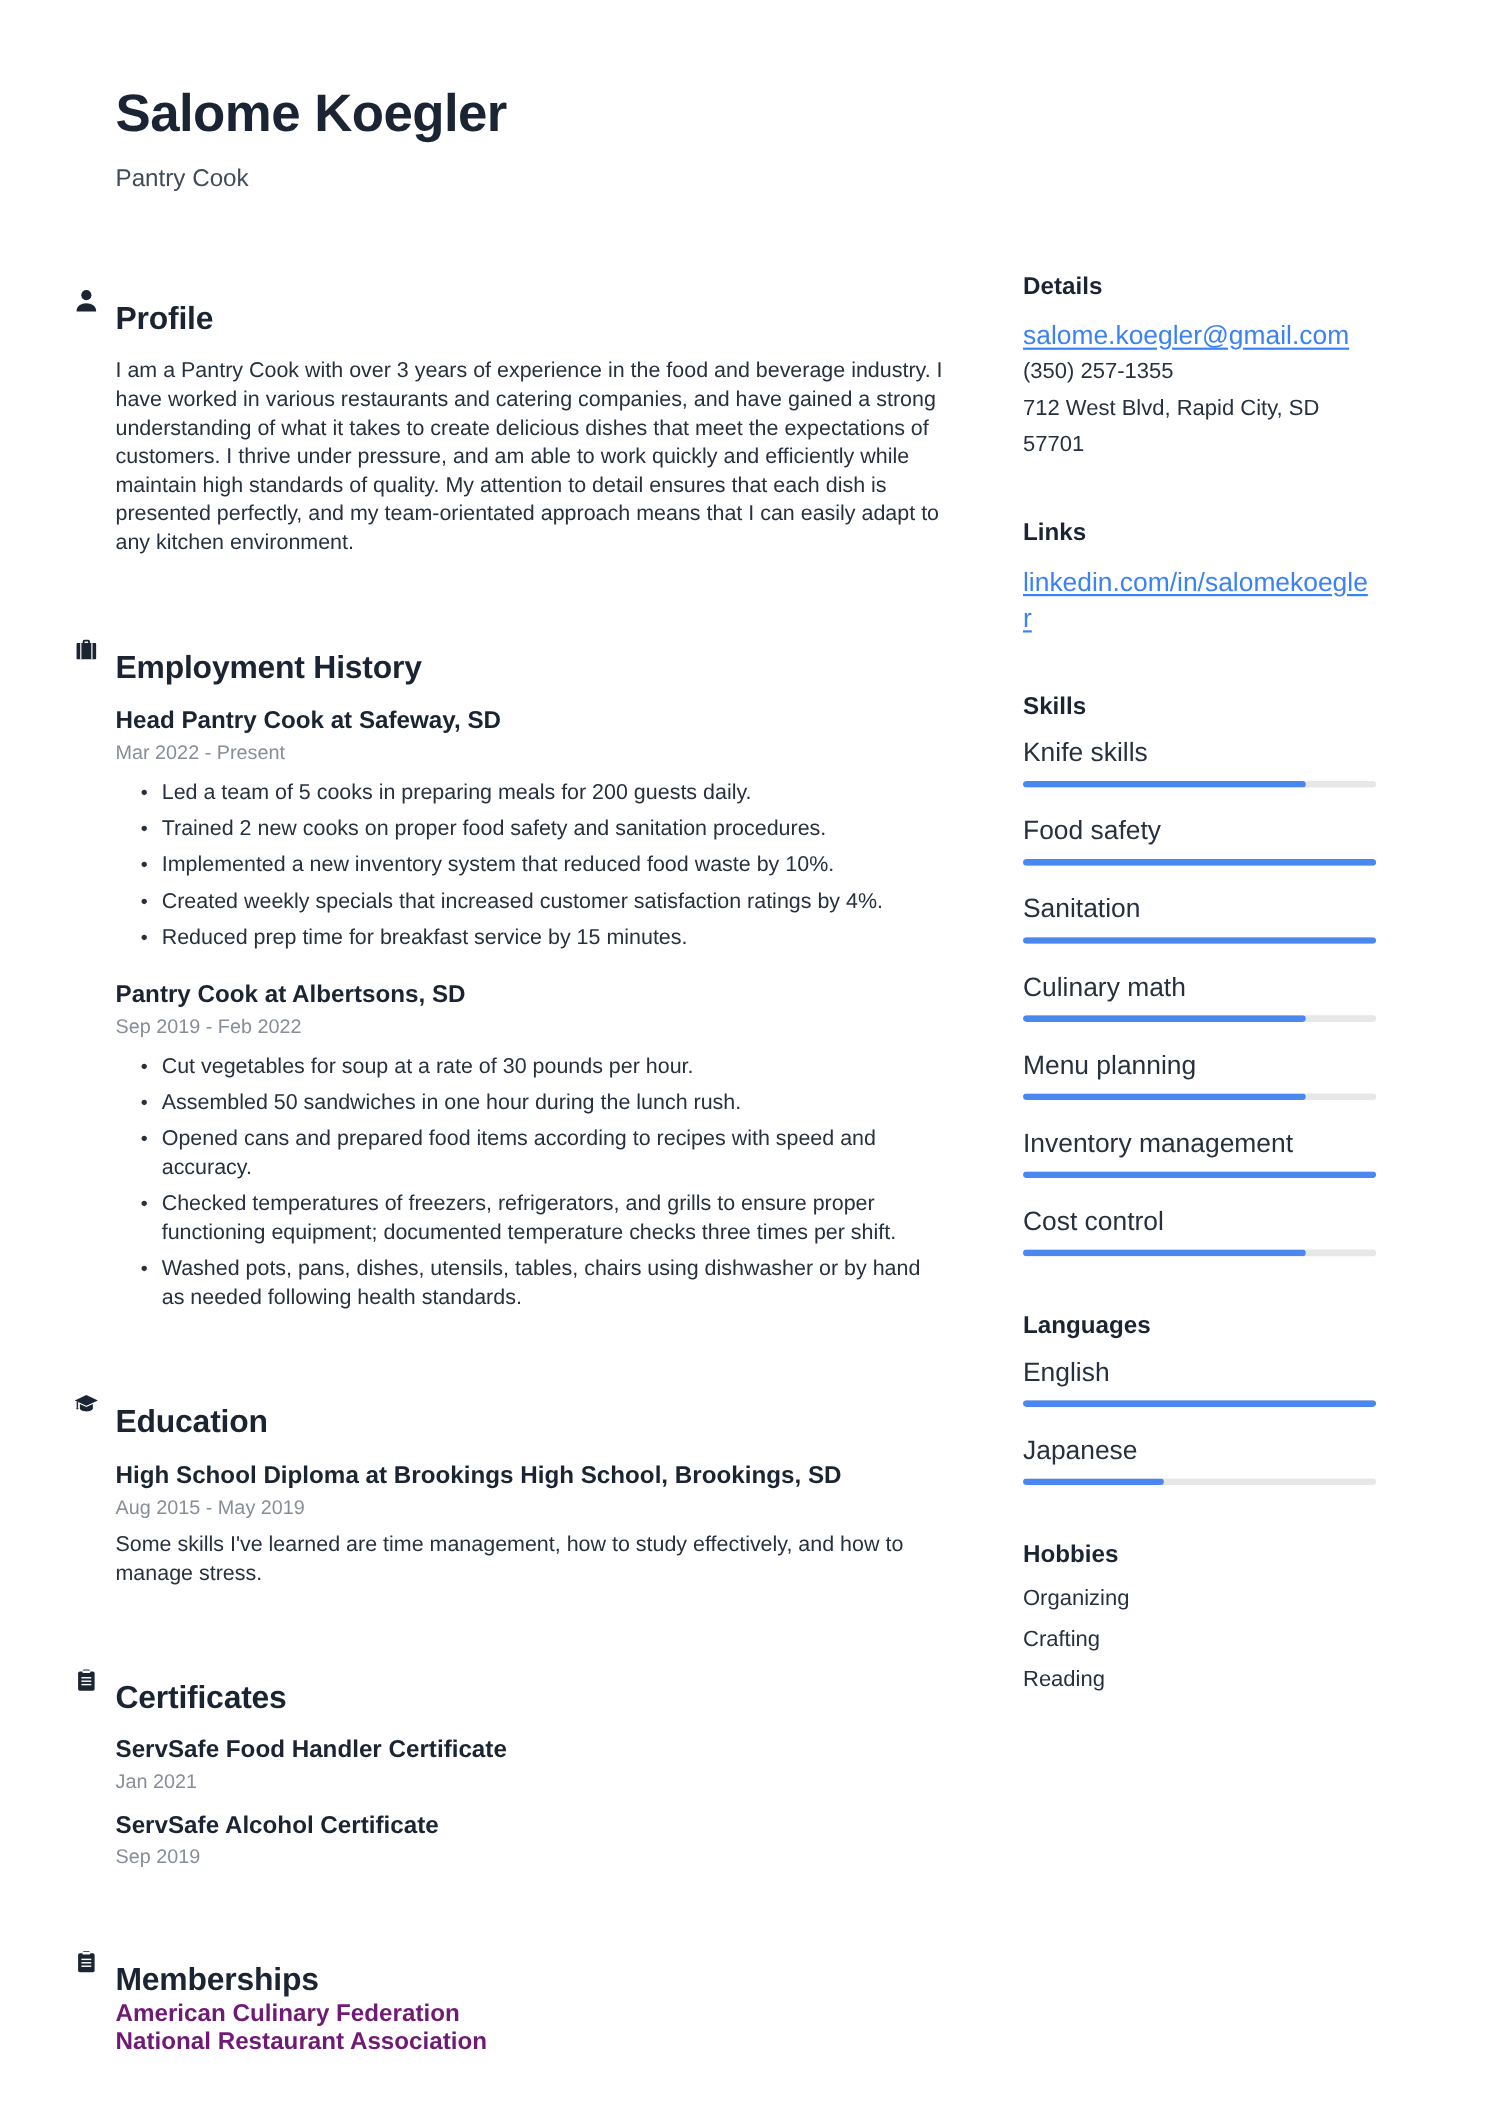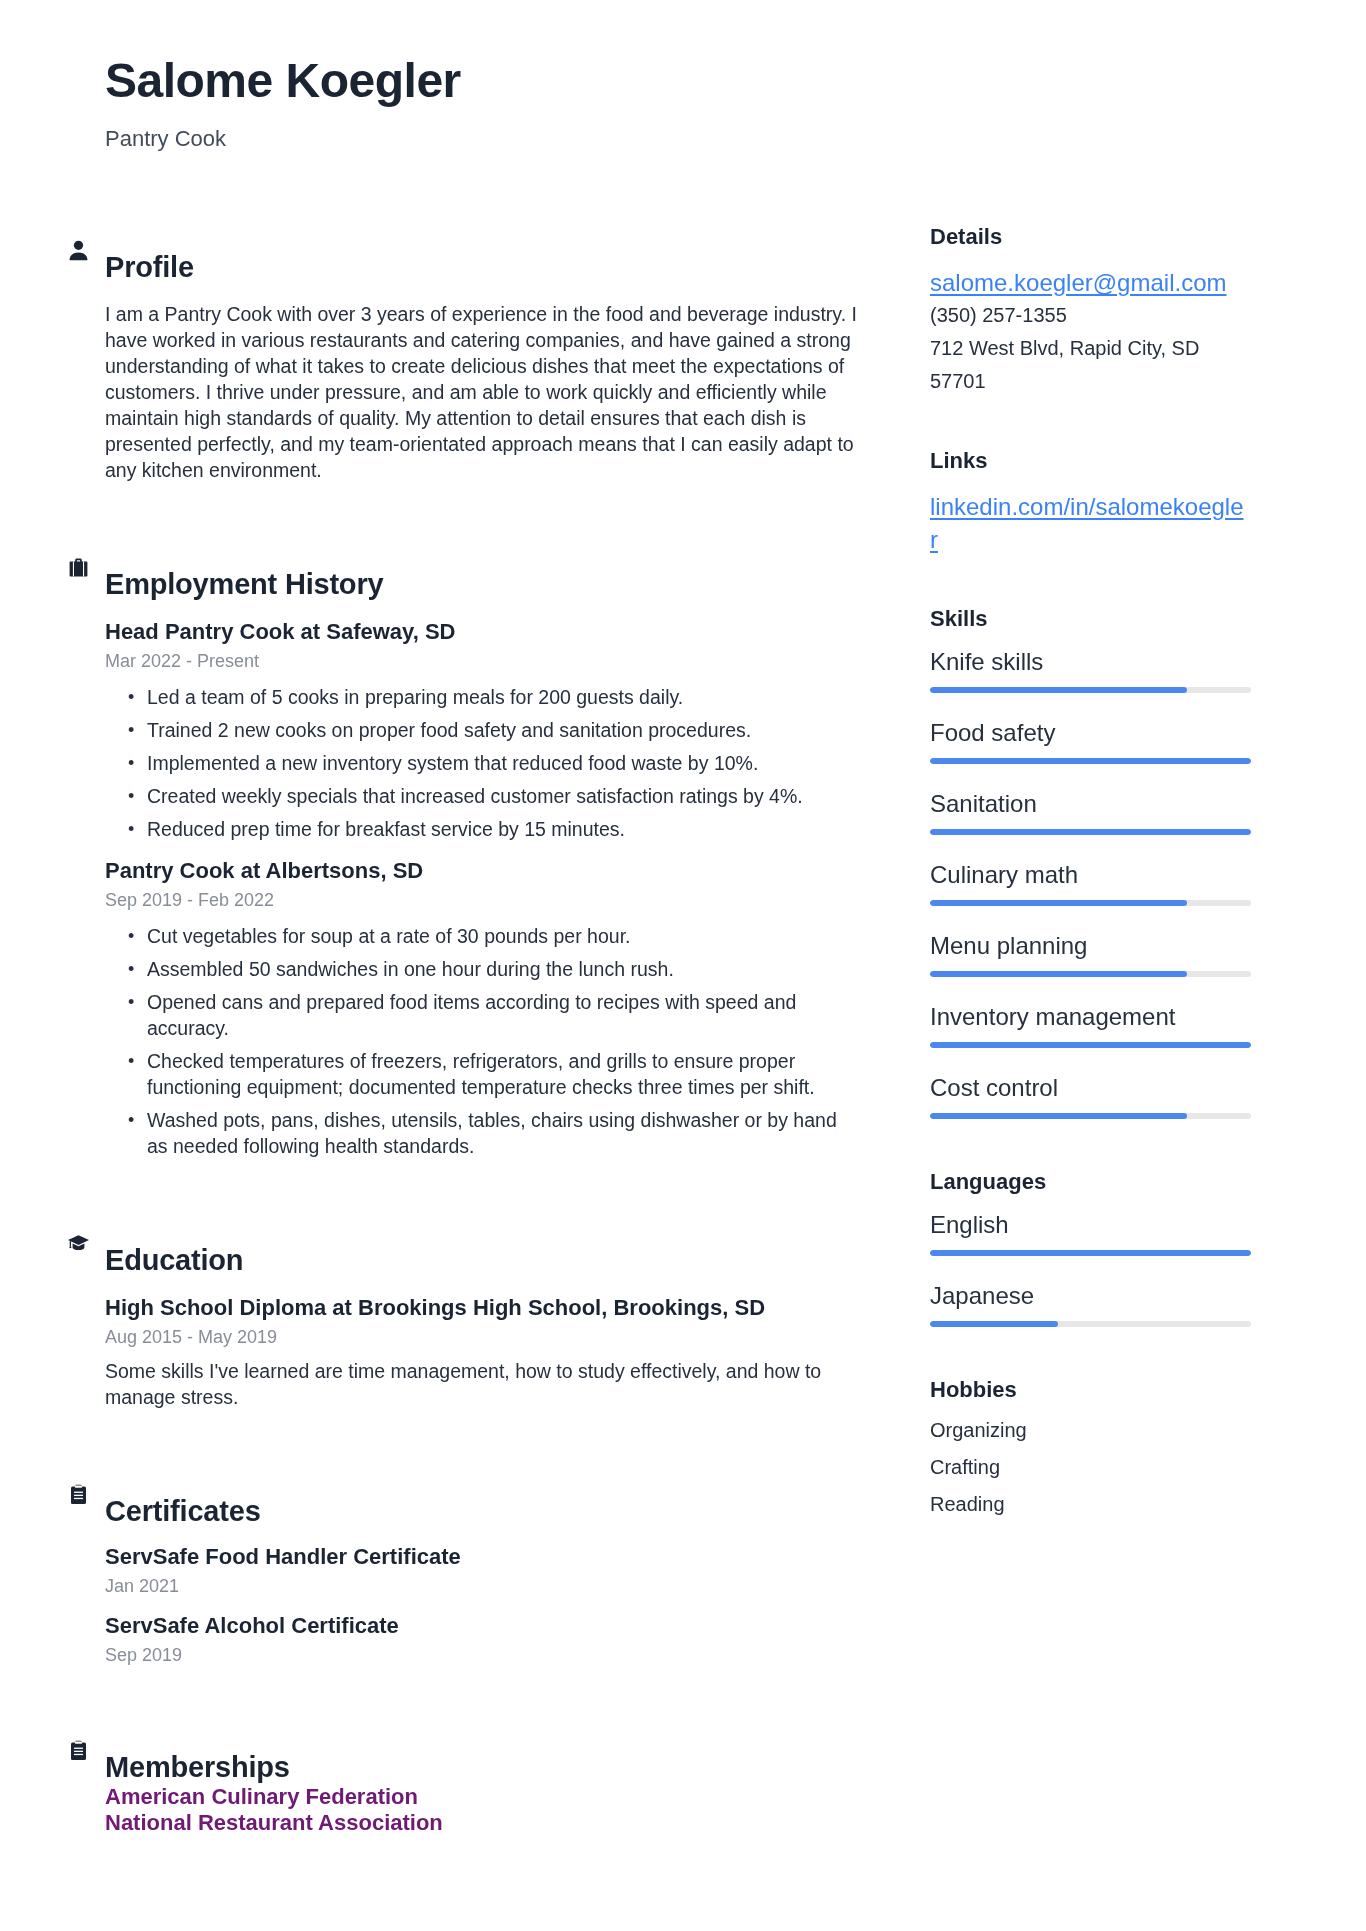--- a/index.html
+++ b/index.html
@@ -4,21 +4,21 @@
 <style>
   * { margin:0; padding:0; box-sizing:border-box; }
   html,body { background:#ffffff; }
   body {
     font-family: "Liberation Sans", "DejaVu Sans", sans-serif;
     color:#27303e;
     width:1366px;
   }
   .page {
     width:1366px; height:1931px;
-    padding-top:55px;
+    padding-top:78px;
     overflow:hidden;
     background:#ffffff;
   }
   
   .header { padding-left:105px; }
   .name {
     font-size:48px; font-weight:700; color:#1b2433;
     letter-spacing:-0.5px; line-height:1.08;
   }
   .job-title-sub {
@@ -35,21 +35,21 @@
 
   
   section { margin-bottom:52px; }
   .sec-head { display:flex; align-items:center; gap:15px; margin-left:-38px; }
   .sec-head .icon { width:23px; height:23px; flex:none; display:block; }
   .sec-head h2 { font-size:29px; font-weight:700; color:#1b2433; letter-spacing:-0.2px;margin-top:33px; }
   .profile-text {
     margin-top:17px; font-size:19.5px; line-height:26px; color:#27303e;
   }
   .job { margin-top:18px; }
-  .job + .job { margin-top:16px; }
+  .job + .job { margin-top:26px; }
   .item-title { font-size:22px; font-weight:700; color:#1b2433; }
   .item-dates { font-size:18px; color:#878e98; margin-top:6px; }
   ul.bullets { margin-top:12px; list-style:none; padding-left:42px; }
   ul.bullets li {
     position:relative; font-size:19.5px; line-height:26px;
     margin-bottom:7px; color:#27303e;
   }
   ul.bullets li::before {
     content:"•"; position:absolute; left:-19px; top:0;
     font-size:18px; color:#27303e;

